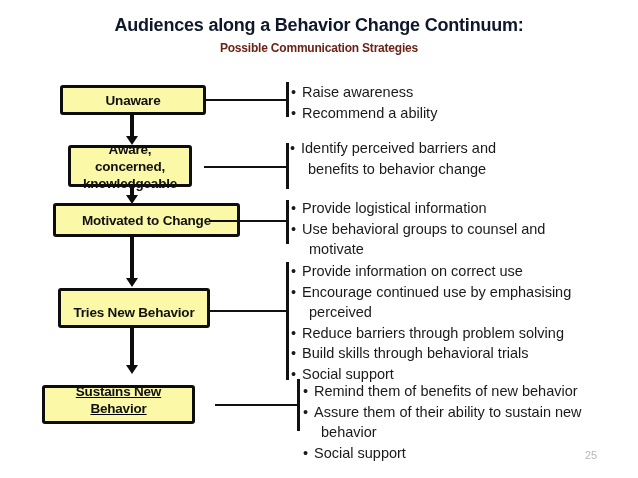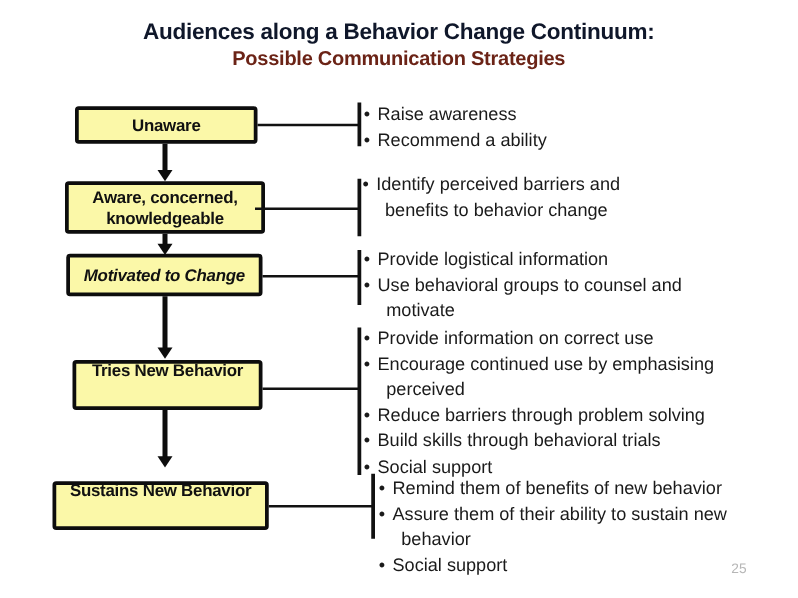--- a/index.html
+++ b/index.html
@@ -26,21 +26,21 @@
     text-align: center;
   }
   .title-line1 {
     font-size: 18px;
     font-weight: bold;
     color: #0f172a;
     letter-spacing: -0.2px;
     line-height: 22px;
   }
   .title-line2 {
-    font-size: 16px;
+    font-size: 12px;
     font-weight: bold;
     color: #6b2316;
     letter-spacing: -0.2px;
     line-height: 24px;
   }
 
   
   .stage-box {
     position: absolute;
     box-sizing: border-box;
@@ -55,21 +55,21 @@
   .stage-box .stage-label {
     font-size: 13.5px;
     font-weight: bold;
     color: #111111;
     line-height: 17px;
     padding: 0 4px;
     letter-spacing: -0.2px;
   }
   .stage-box.align-bottom {
     align-items: flex-end;
-    padding-bottom: 20px;
+    padding-bottom: 4px;
   }
 
   
   .arrow {
     position: absolute;
     width: 4px;
     background: #0d0d0d;
   }
   .arrow-head {
     position: absolute;
@@ -128,36 +128,36 @@
 
   <div class="title-block">
     <div class="title-line1">Audiences along a Behavior Change Continuum:</div>
     <div class="title-line2">Possible Communication Strategies</div>
   </div>
 
   <div class="stage-box" style="left:60px; top:85px; width:146px; height:30px;">
     <span class="stage-label">Unaware</span>
   </div>
 
-  <div class="stage-box" style="left:52px; top:145px; width:160px; height:42px;">
+  <div class="stage-box" style="left:68px; top:145px; width:124px; height:42px;">
     <span class="stage-label">
       <span>Aware, concerned,</span><br>
       <span>knowledgeable</span>
     </span>
   </div>
 
-  <div class="stage-box" style="left:53px; top:203px; width:157px; height:34px;font-style:italic;">
+  <div class="stage-box" style="left:53px; top:203px; width:187px; height:34px;">
     <span class="stage-label">Motivated to Change</span>
   </div>
 
   <div class="stage-box align-bottom" style="left:58px; top:288px; width:152px; height:40px;">
     <span class="stage-label">Tries New Behavior</span>
   </div>
 
-  <div class="stage-box align-bottom" style="left:42px; top:385px; width:173px; height:39px;">
+  <div class="stage-box align-bottom" style="left:42px; top:385px; width:153px; height:39px;text-decoration:underline;">
     <span class="stage-label">Sustains New Behavior</span>
   </div>
 
   <div class="arrow" style="left:130px; top:115px; height:22px;"></div>
   <div class="arrow-head" style="left:126px; top:136px;"></div>
 
   <div class="arrow" style="left:130px; top:187px; height:9px;"></div>
   <div class="arrow-head" style="left:126px; top:195px;"></div>
 
   <div class="arrow" style="left:130px; top:237px; height:42px;"></div>

